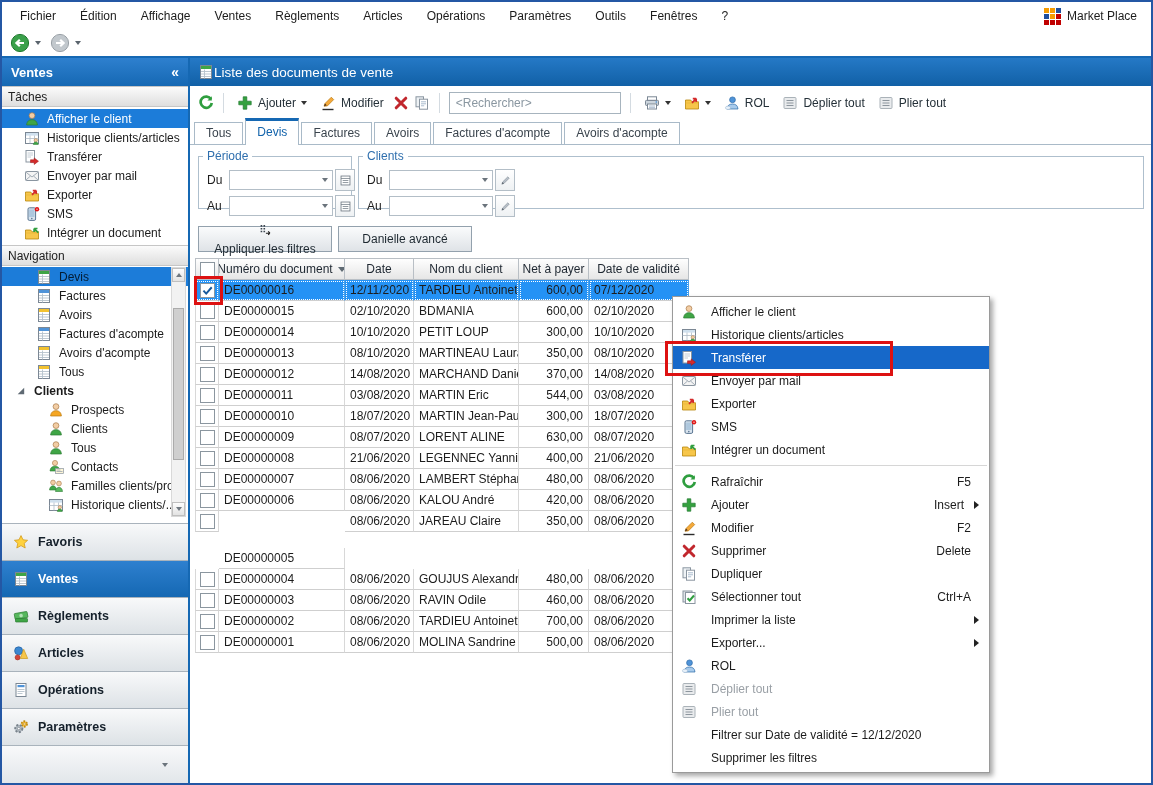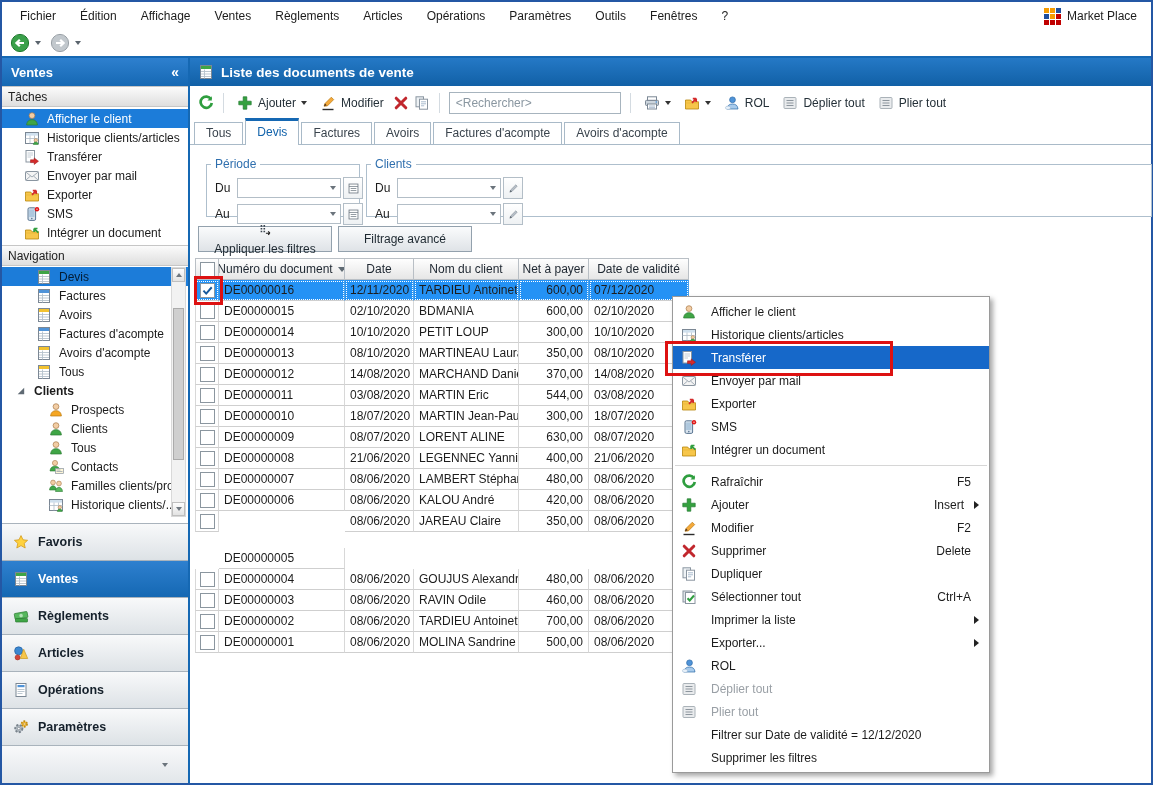--- a/index.html
+++ b/index.html
@@ -53,38 +53,38 @@
   #modules{position:absolute;left:0;right:0;bottom:0;margin-top:45px;}
   .module-btn{height:36px;background:linear-gradient(#f8f9fa,#dde2e6);border-top:1px solid #a9b3bc;
     display:flex;align-items:center;gap:9px;padding:0 11px;font-weight:bold;font-size:12.5px;color:#15202b;cursor:default;}
   .module-btn.selected{background:linear-gradient(#2e80cf,var(--header-blue));color:#fff;}
   #module-strip{height:37px;background:linear-gradient(#f8f9fa,#e2e6ea);border-top:1px solid #a9b3bc;
     display:flex;align-items:center;justify-content:flex-end;padding:0 14px;}
   #module-strip .dd-caret{border-top-color:#6b747c;}
   
   #main{position:absolute;top:58px;left:190px;right:2px;bottom:2px;background:#fff;}
   #main-title{height:28px;background:linear-gradient(#2579c6,#1160a6);color:#fff;display:flex;align-items:center;
-    gap:7px;padding:0 8px;font-size:13.5px;font-weight:bold;}
+    padding:0 8px;font-size:13.5px;font-weight:normal;}
   #toolbar{height:33px;display:flex;align-items:center;padding:0 8px;gap:5px;}
   .tb-sep{width:1px;height:20px;background:#d4dbe1;margin:0 4px;}
   .tb-btn{display:flex;align-items:center;gap:5px;padding:2px 4px;cursor:default;color:#243038;}
   #search-input{width:158px;height:20px;border:1px solid #a7b4be;padding:0 6px;font:12px "Liberation Sans",sans-serif;
     color:#333;}
   #search-input::placeholder{color:#8a97a1;}
   .caret-sm{width:0;height:0;border-left:3px solid transparent;border-right:3px solid transparent;
     border-top:4px solid #333;}
   
   #tabs{height:25px;border-bottom:1px solid #a9bac8;display:flex;align-items:flex-end;padding-left:4px;}
   .tab{border:1px solid #a9bac8;border-bottom:none;background:#fff;padding:0 11px;line-height:21px;height:21px;
     margin-right:2px;color:#3a444d;cursor:default;}
   .tab.active{border-top:3px solid var(--header-blue);height:24px;line-height:22px;color:#1263ab;margin-bottom:-1px;
     background:#fff;z-index:2;}
   
   #filter-area{position:absolute;top:87px;left:0;right:0;height:80px;}
-  fieldset{position:absolute;border:1px solid #aebfcd;margin:8px;padding:0;}
+  fieldset{position:absolute;border:1px solid #aebfcd;margin:0;padding:0;}
   legend{color:#2f6fae;padding:0 4px;margin-left:4px;font-size:12px;}
   #fs-periode{left:8px;top:4px;width:152px;height:58px;}
   #fs-clients{left:168px;top:4px;width:784px;height:58px;}
   .f-row{position:absolute;left:8px;display:flex;align-items:center;}
   .f-label{width:22px;}
   .combo{height:18px;border:1px solid #b3bec7;background:#fff;display:flex;align-items:center;justify-content:flex-end;
     padding-right:4px;}
   .combo .caret-sm{border-top-color:#6b747c;}
   .mini-btn{width:18px;height:20px;border:1px solid #b3bec7;background:linear-gradient(#fff,#eef1f3);margin-left:2px;
     display:flex;align-items:center;justify-content:center;}
@@ -666,21 +666,21 @@
       <span class="icon sm">
           <svg viewBox="0 0 16 16">
             <path d="M2 2.5h2v2H2zM2 6h2v2H2zM2 9.5h2v2H2zM5.5 2.5h2v2h-2zM5.5 6h2v2h-2zM5.5 9.5h2v2h-2z" fill="#3c4650"></path>
             <path d="M8.5 12.5h5m0 0l-2.2-2.2m2.2 2.2l-2.2 2.2" stroke="#1c1c1c" stroke-width="1.3" fill="none"></path>
             <path d="M9.5 4.5h4M11 3v5" stroke="#3c4650" stroke-width="1" fill="none" opacity=".0"></path>
           </svg>
         </span>
       <span>Appliquer les filtres</span>
     </div>
     <div class="push-btn" style="left:148px;top:168px;width:132px;">
-      <span>Filtrage avancé</span>
+      <span>Danielle avancé</span>
     </div>
 
     <div id="grid">
         <div class="g-row g-head">
           <div class="g-cell cb-cell">
             <span class="checkbox"></span>
           </div>
           <div class="g-cell" style="width: 126px;">
             <span>Numéro du document</span>
             <span class="sort-caret"></span>

